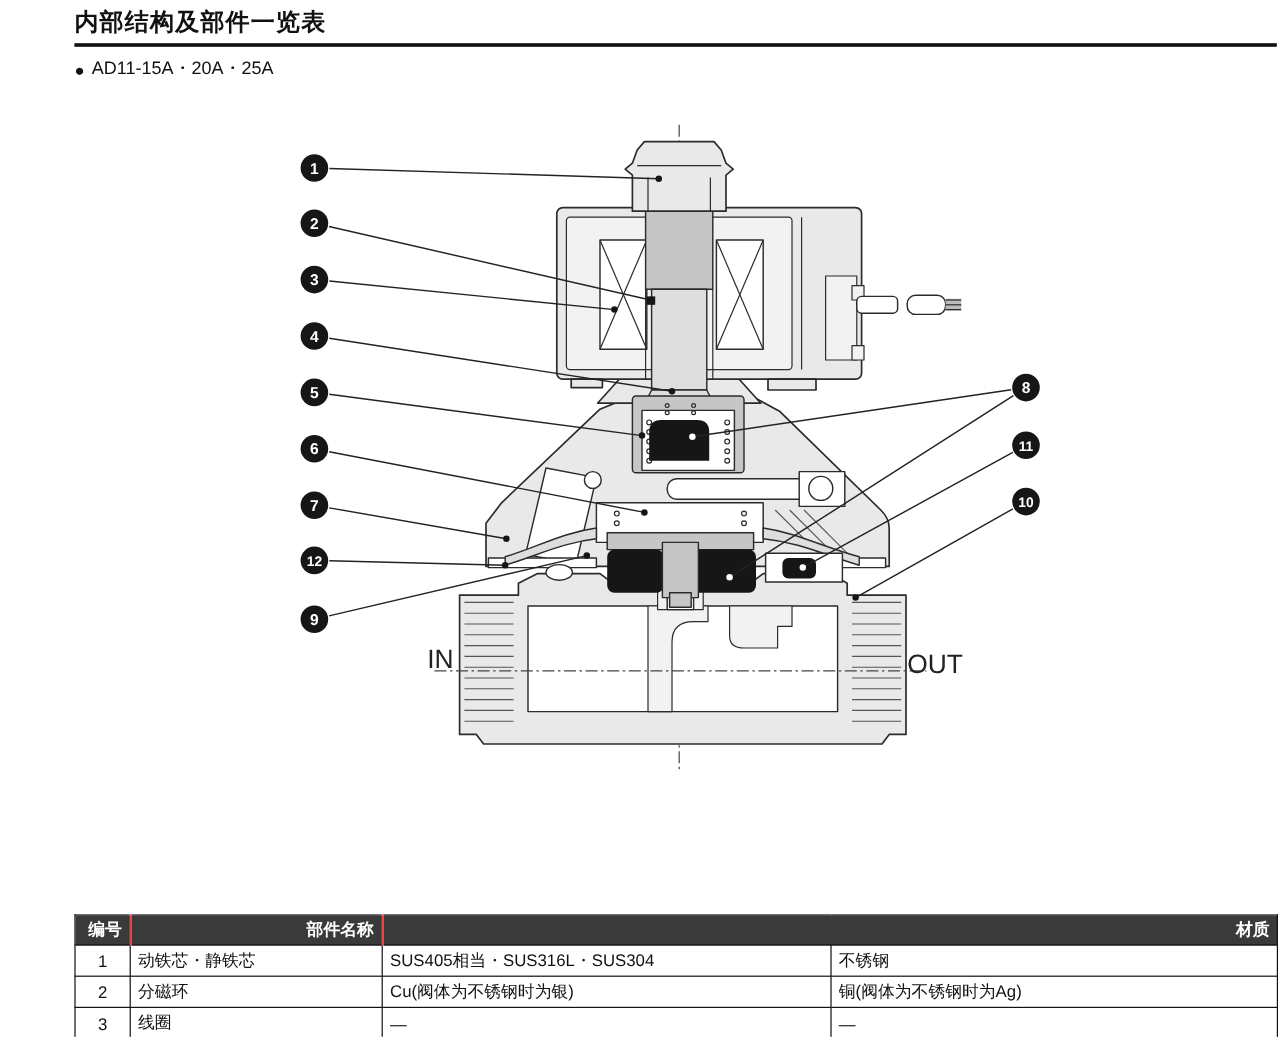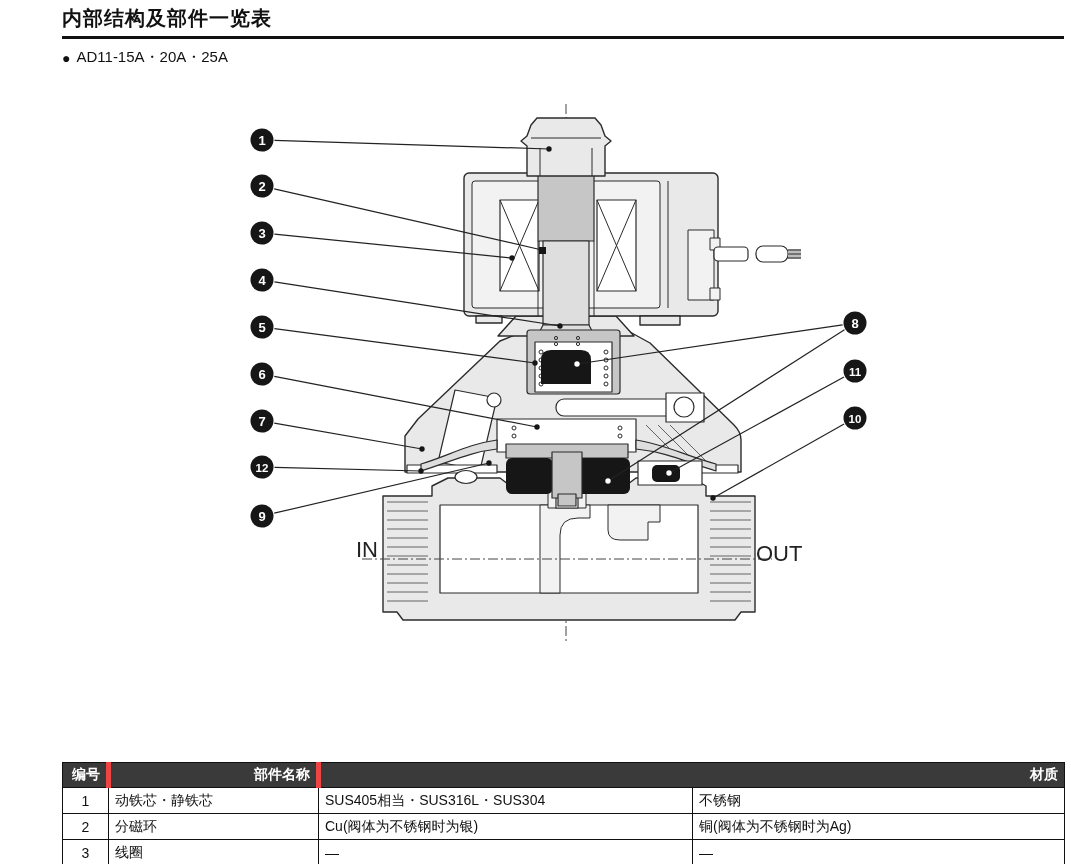--- a/index.html
+++ b/index.html
@@ -21,21 +21,21 @@
   .seal{fill:#161616;stroke:none;}
   .thin{stroke:#2b2b2b;stroke-width:1;fill:none;}
   .hair{stroke:#555;stroke-width:.9;fill:none;}
   .dashc{stroke:#444;stroke-width:1;fill:none;stroke-dasharray:10 3 2 3;}
   .port-label{font-size:22px;fill:#222;}
 
   table#parts{position:absolute;left:62px;top:762px;width:1002px;border-collapse:collapse;
     font-size:14px;color:#111;table-layout:fixed;}
   table#parts th{background:var(--header-bg,#3a3a3a);color:#fff;font-weight:bold;font-size:14px;
     text-align:right;padding:3px 6px;height:18px;border:1px solid #111;border-bottom:1px solid #111;}
-  table#parts th + th{border-left:5px solid #ef4444;}
+  table#parts th + th{border-left:2px solid #ef4444;}
   table#parts td{border:1px solid #111;padding:2px 6px;height:21px;background:#fff;}
   table#parts td.c-no{text-align:center;}
   table#parts td.c-mb{border-left:1px dashed #333;}
   table#parts col.w-no{width:46px;} table#parts col.w-name{width:210px;}
   table#parts col.w-ma{width:374px;} table#parts col.w-mb{width:372px;}
 </style>
 </head>
 <body>
 
 <div id="stage">

